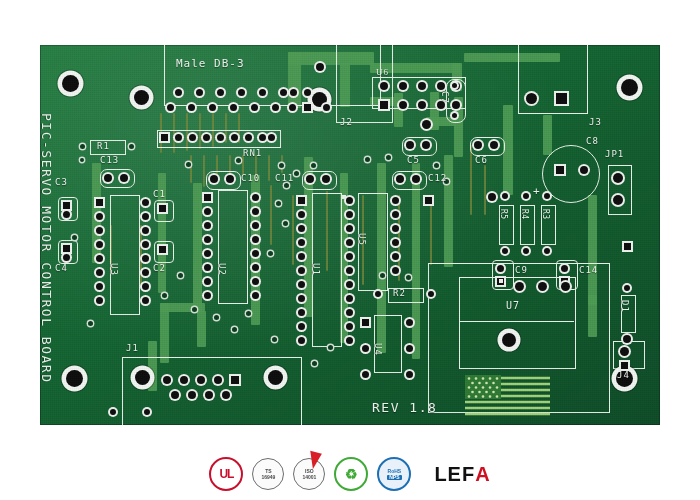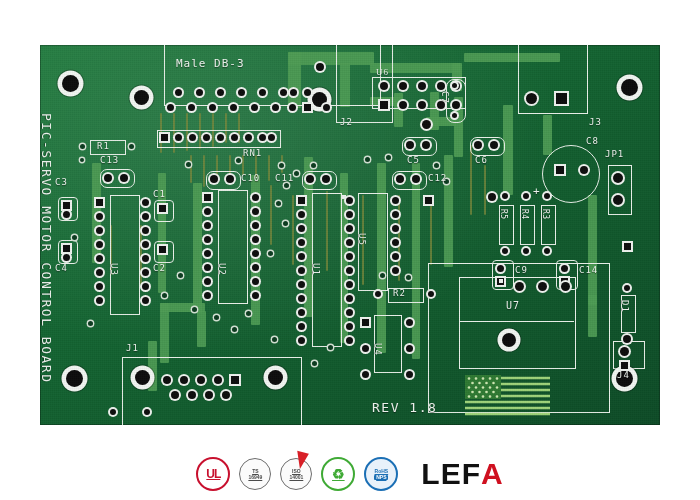--- a/index.html
+++ b/index.html
@@ -39,39 +39,39 @@
     font-family:"Liberation Sans",sans-serif;font-size:17px;font-weight:700;
     letter-spacing:1px;color:rgba(225,235,225,.17);white-space:nowrap;
     text-shadow:0 1px 0 rgba(0,0,0,.10);
   }
 
   
   #logostrip{position:absolute;left:0;top:448px;width:700px;height:52px;
              display:flex;align-items:center;justify-content:center;gap:9px;}
   .cert{width:30px;height:30px;border-radius:50%;position:relative;flex:0 0 auto;}
   .cert .lbl{position:absolute;inset:0;display:flex;align-items:center;justify-content:center;
-             font-family:"Liberation Sans",sans-serif;font-weight:700;line-height:1;text-align:left;text-decoration:underline;}
+             font-family:"Liberation Sans",sans-serif;font-weight:700;line-height:1;text-align:left;}
 
   .cert-ul{border:2.4px solid #c8102e;}
   .cert-ul .lbl{color:#c8102e;font-size:12px;letter-spacing:-1px;}
   .cert-ts{border:1.6px solid #6d6d6d;background:#fbfbfb;}
   .cert-ts .lbl{color:#4a4a4a;font-size:5px;flex-direction:column;gap:1px;}
   .cert-iso{border:1.6px solid #6d6d6d;background:#fbfbfb;}
   .cert-iso .lbl{color:#4a4a4a;font-size:5px;flex-direction:column;gap:1px;}
   .cert-iso .tick{position:absolute;left:14px;top:-7px;width:0;height:0;
                   border-left:7px solid transparent;border-right:5px solid transparent;
                   border-top:17px solid #d81f27;transform:rotate(14deg);}
   .cert-green{border:2.2px solid #3faa35;background:#fff;}
   .cert-green .lbl{color:#3faa35;font-size:14px;}
   .cert-rohs{border:2px solid #1b6fb5;background:#e8f1fa;}
   .cert-rohs .lbl{color:#1b6fb5;font-size:5px;flex-direction:column;gap:1px;}
   .cert-rohs .rohs-bar{background:#1b6fb5;color:#fff;font-size:5px;padding:0 2px;border-radius:1px;}
 
   #brand{margin-left:14px;font-family:"Liberation Sans",sans-serif;font-weight:800;
-         font-size:30px;letter-spacing:1px;color:#111;line-height:1;display:flex;align-items:baseline;}
+         font-size:20px;letter-spacing:1px;color:#111;line-height:1;display:flex;align-items:baseline;}
   #brand .red{color:#cf1020;}
 
   
   .mount{position:absolute;border-radius:50%;background:#0d0d0d;
          box-shadow:0 0 0 4.5px #f2f6f2, 0 0 0 5.5px rgba(0,0,0,.25);}
   .pad{position:absolute;border-radius:50%;background:#0e0e0e;
        box-shadow:0 0 0 2px #eef2ee;}
   .padsq{position:absolute;background:#0e0e0e;box-shadow:0 0 0 2px #eef2ee;}
   .via{position:absolute;border-radius:50%;background:#0c3c20;
        box-shadow:0 0 0 1.4px #d7e4d7;}

